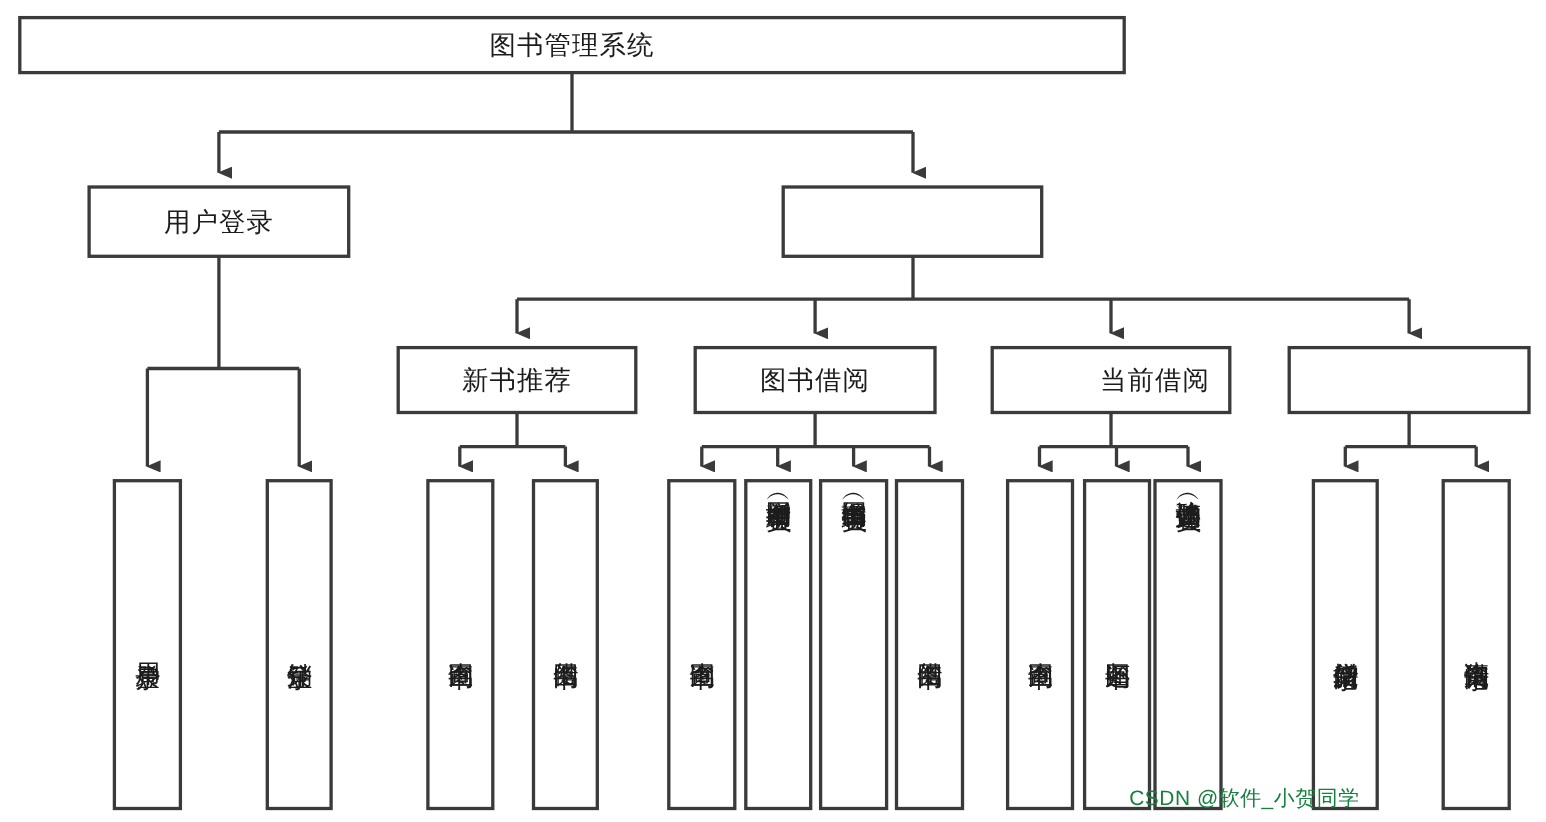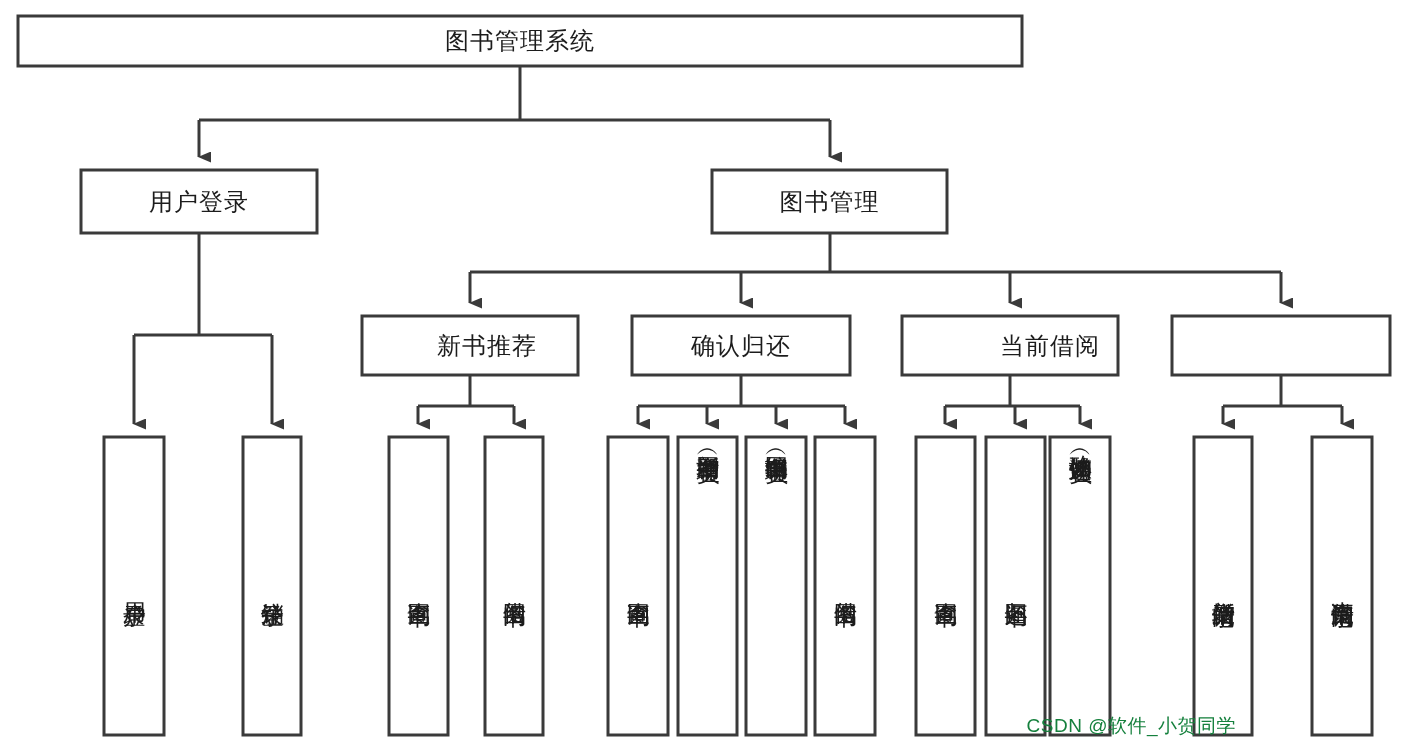--- a/index.html
+++ b/index.html
@@ -112,29 +112,26 @@
     <path class="connector" marker-end="url(#arrowhead)" d="M1342,406 L1342,424"></path>
   </svg>
 
   <div class="htext-wrap" style="left:18px;top:16px;width:1004px;height:50px;">
     <span class="htext">图书管理系统</span>
   </div>
 
   <div class="htext-wrap" style="left:81px;top:170px;width:236px;height:63px;">
     <span class="htext">用户登录</span>
   </div>
-  <div class="htext-wrap" style="left:712px;top:170px;width:235px;height:63px;">
-    <span class="htext">图书管理</span>
-  </div>
 
-  <div class="htext-wrap" style="left:362px;top:316px;width:216px;height:59px;padding-left:17px;">
+  <div class="htext-wrap" style="left:362px;top:316px;width:216px;height:59px;">
     <span class="htext">新书推荐</span>
   </div>
   <div class="htext-wrap" style="left:632px;top:316px;width:218px;height:59px;">
-    <span class="htext">确认归还</span>
+    <span class="htext">图书借阅</span>
   </div>
   <div class="htext-wrap" style="left:902px;top:316px;width:216px;height:59px;padding-left:40px;">
     <span class="htext">当前借阅</span>
   </div>
 
   <div class="vtext-wrap" style="left:104px;top:437px;width:60px;height:298px;">
     <span class="vtext">用户登录</span>
   </div>
   <div class="vtext-wrap" style="left:243px;top:437px;width:58px;height:298px;">
     <span class="vtext">注销登录</span>

